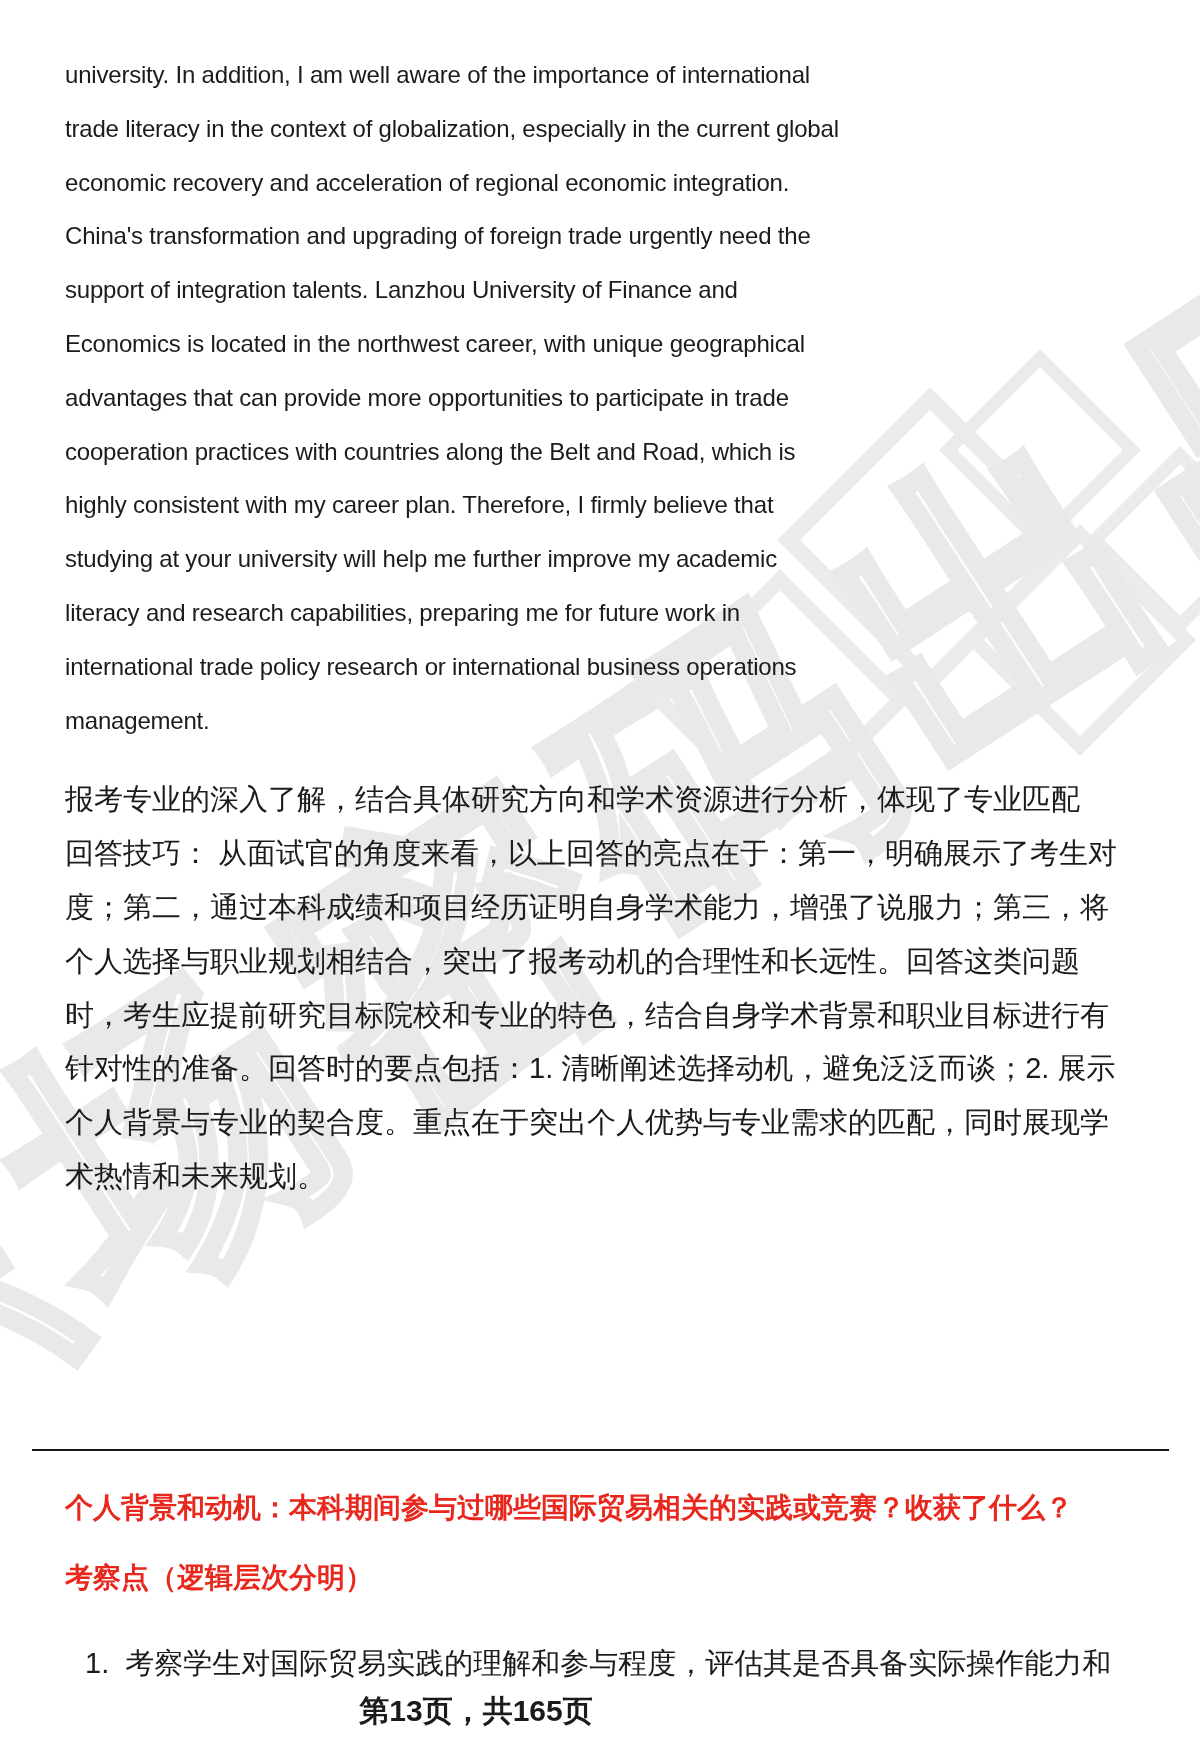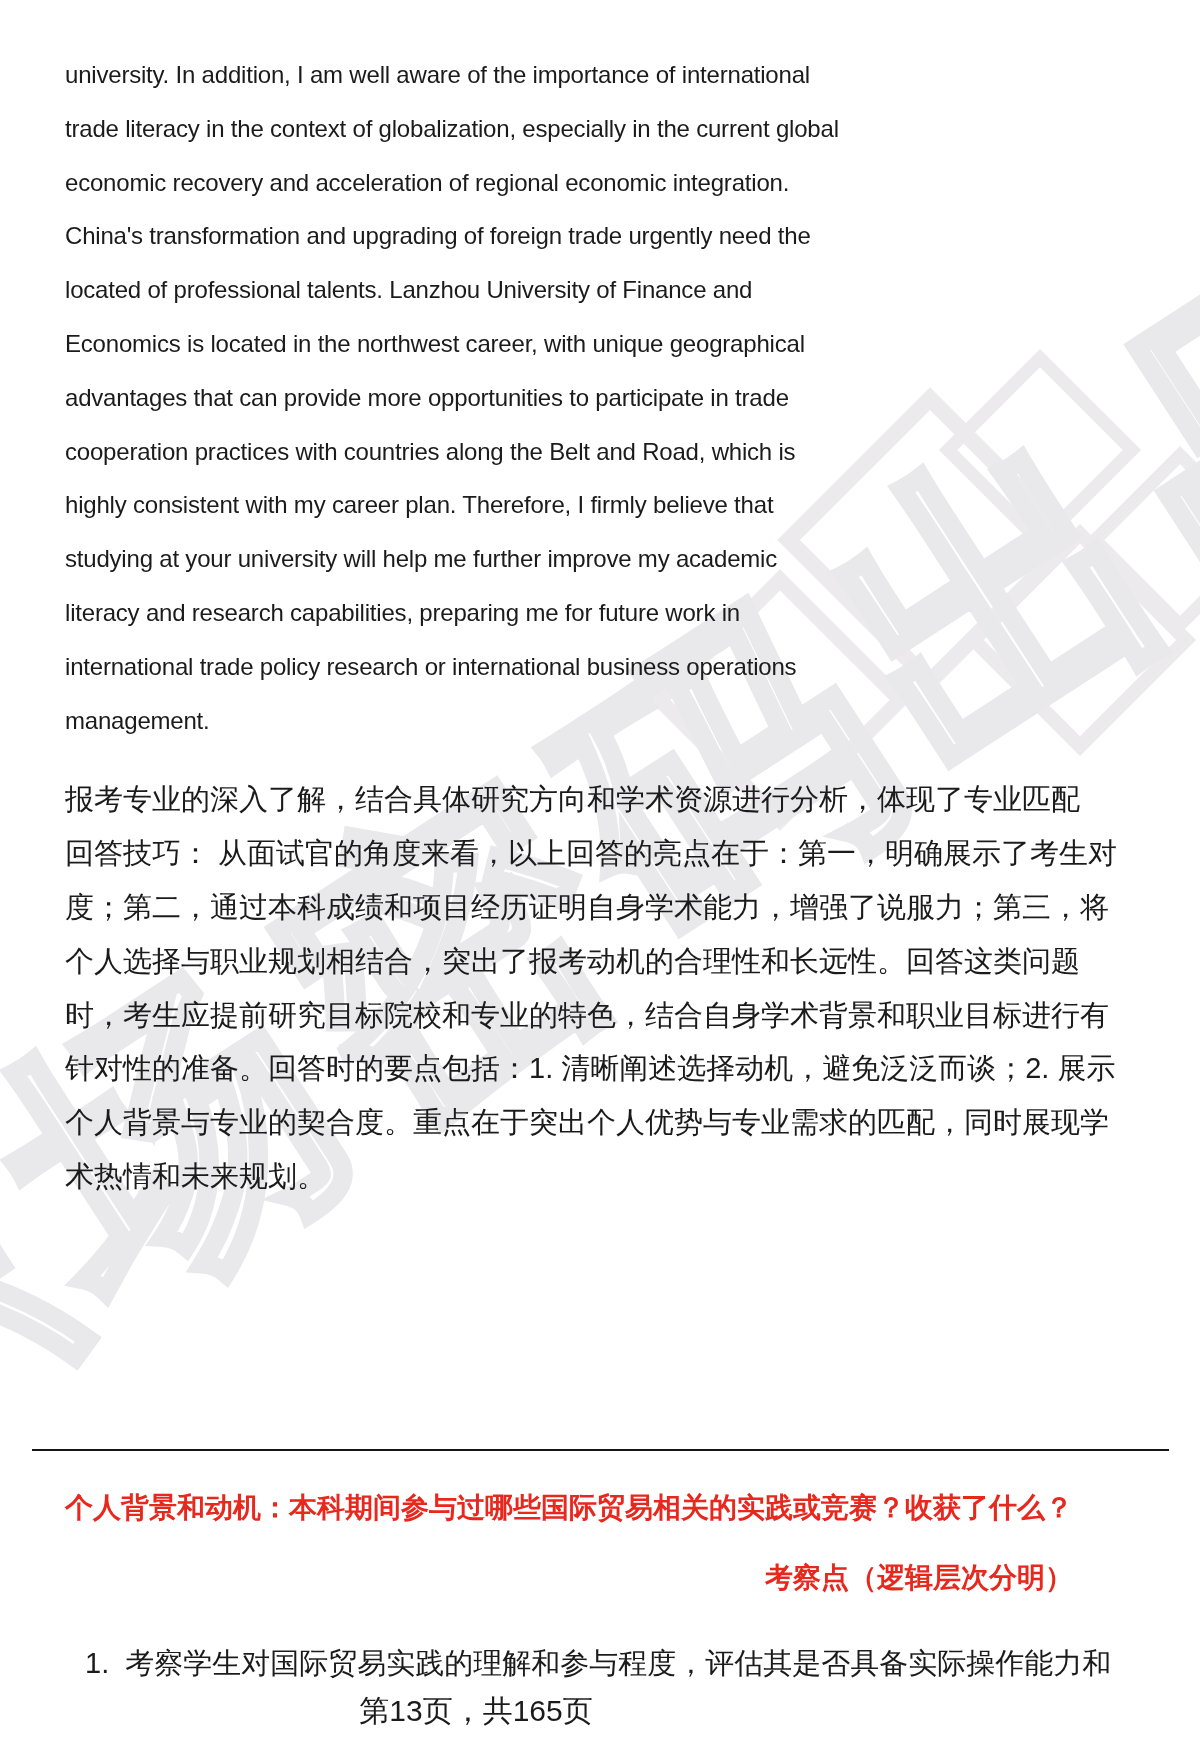--- a/index.html
+++ b/index.html
@@ -33,37 +33,37 @@
     height:2px;background:#151515;
   }
   .red-heading{
     position:absolute;
     left:65px;top:1473px;
     font-size:28px;
     font-weight:bold;
     line-height:70px;
     color:#e8271d;
     white-space:nowrap;
-    text-align:right;
   }
   .list-item{
     position:absolute;
     left:85px;top:1640px;
     font-size:29px;
     line-height:46px;
     white-space:nowrap;
     display:flex;
   }
   .list-item .marker{margin-right:16px;}
   .footer{
     position:absolute;
     left:0;top:1688px;width:952px;
     text-align:center;
     font-size:30px;
     line-height:46px;
+    font-weight:bold;
   }
 </style>
 </head>
 <body>
 
 <div class="page">
 
   <svg class="watermark-svg" width="1200" height="1755" viewBox="0 0 1200 1755">
     <g>
       <rect x="830" y="440" width="200" height="200" fill="none" stroke="#eceaed" stroke-width="16" transform="rotate(45 930 540)"></rect>
@@ -75,21 +75,21 @@
     <text x="600" y="960" text-anchor="middle" font-size="300" font-weight="bold" letter-spacing="30" fill="none" stroke="#e9e8ea" stroke-width="10" transform="rotate(-33 600 860)">职场密码出品</text>
   </svg>
 
   <div class="content">
 
     <div class="para en">
         <div class="line">university. In addition, I am well aware of the importance of international</div>
         <div class="line">trade literacy in the context of globalization, especially in the current global</div>
         <div class="line">economic recovery and acceleration of regional economic integration.</div>
         <div class="line">China's transformation and upgrading of foreign trade urgently need the</div>
-        <div class="line">located of professional talents. Lanzhou University of Finance and</div>
+        <div class="line">support of integration talents. Lanzhou University of Finance and</div>
         <div class="line">Economics is located in the northwest career, with unique geographical</div>
         <div class="line">advantages that can provide more opportunities to participate in trade</div>
         <div class="line">cooperation practices with countries along the Belt and Road, which is</div>
         <div class="line">highly consistent with my career plan. Therefore, I firmly believe that</div>
         <div class="line">studying at your university will help me further improve my academic</div>
         <div class="line">literacy and research capabilities, preparing me for future work in</div>
         <div class="line">international trade policy research or international business operations</div>
         <div class="line">management.</div>
       </div>
 

